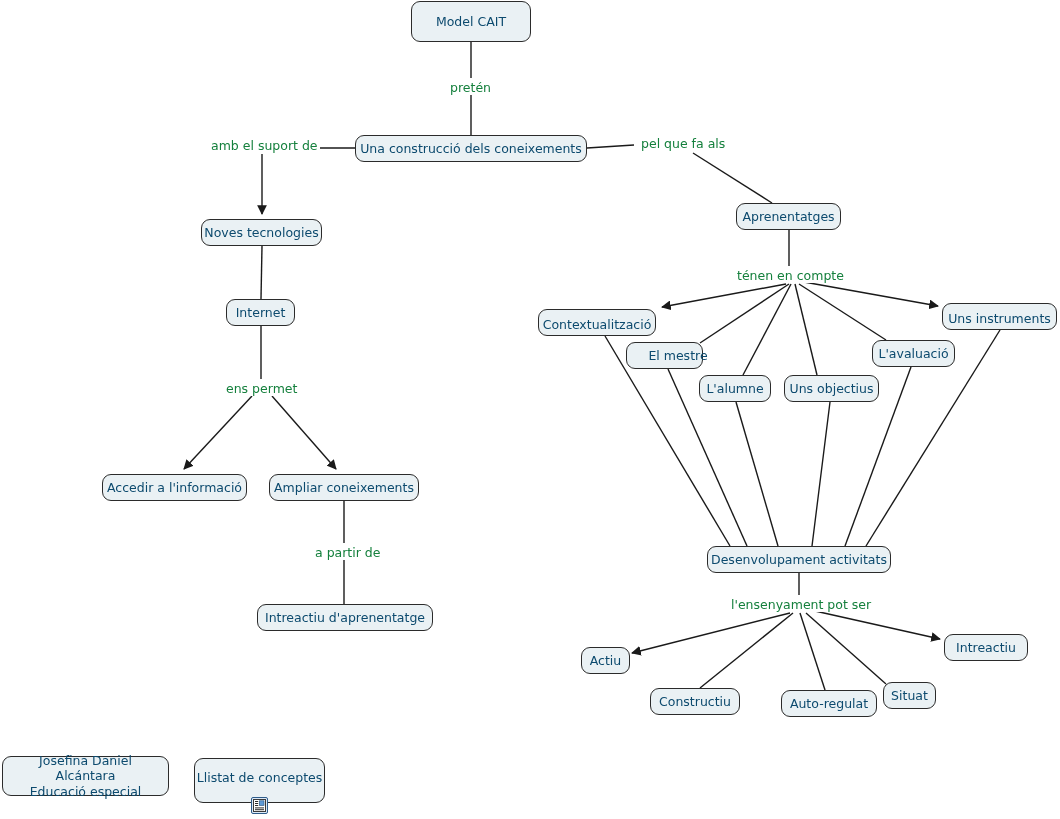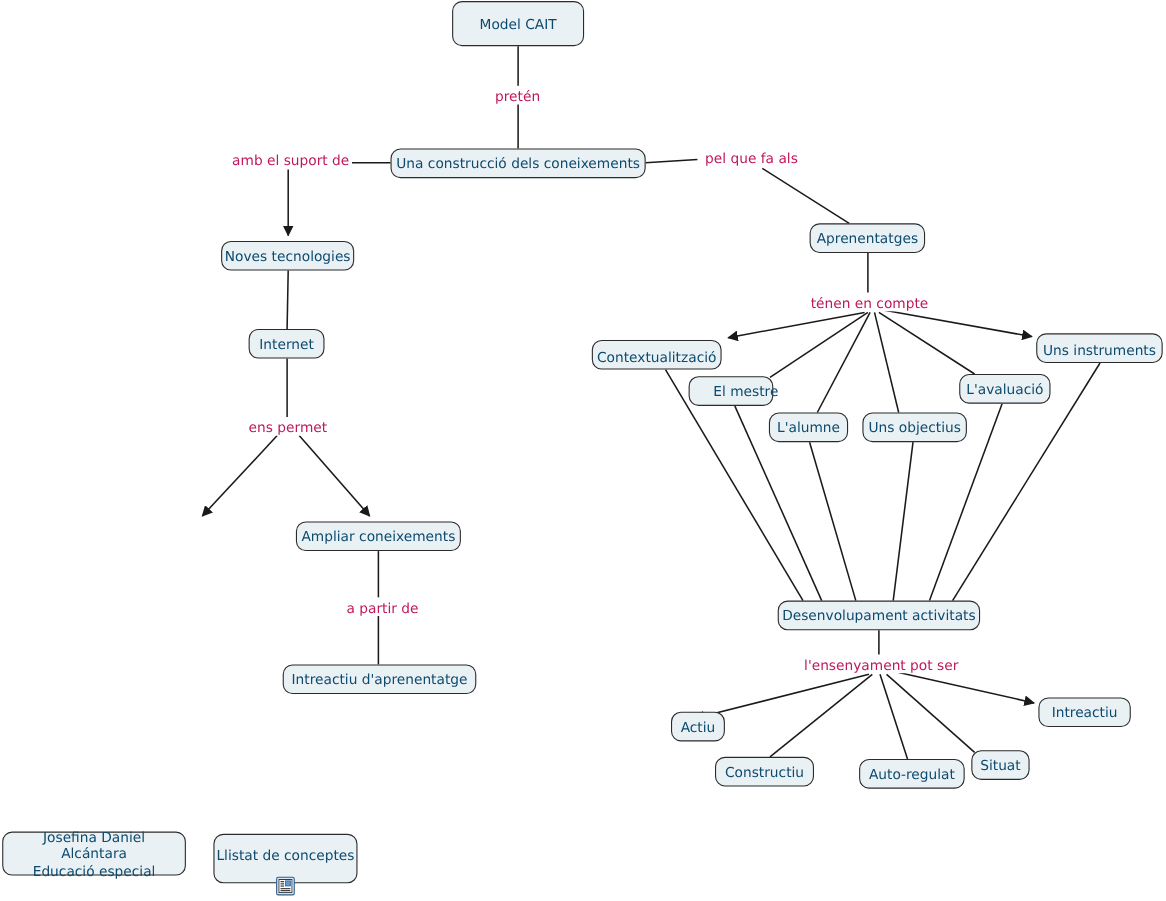--- a/index.html
+++ b/index.html
@@ -35,21 +35,21 @@
     justify-content:center;
     text-align:center;
     padding:3px 9px;
     white-space:nowrap;
     z-index:3;
   }
   .node.multiline{white-space:normal;}
   .linklabel{
     position:absolute;
     font-size:12.5px;
-    color:#be185d;
+    color:#15803d;
     background:#ffffff;
     white-space:nowrap;
     z-index:2;
     padding:0 2px;
     line-height:1.1;
   }
   .resource-icon{
     position:absolute;
     width:17px;height:17px;
     box-sizing:border-box;
@@ -134,20 +134,23 @@
   </div>
 
   <div class="node" style="left:201px;top:219px;width:121px;height:27px;">
     <span>Noves tecnologies</span>
   </div>
 
   <div class="node" style="left:226px;top:299px;width:69px;height:27px;">
     <span>Internet</span>
   </div>
 
+  <div class="node" style="left:102px;top:474px;width:145px;height:27px;">
+    <span>Accedir a l'informació</span>
+  </div>
 
   <div class="node" style="left:269px;top:474px;width:150px;height:27px;">
     <span>Ampliar coneixements</span>
   </div>
 
   <div class="node" style="left:257px;top:604px;width:176px;height:27px;">
     <span>Intreactiu d'aprenentatge</span>
   </div>
 
   <div class="node" style="left:736px;top:203px;width:105px;height:27px;">
@@ -175,21 +178,21 @@
   </div>
 
   <div class="node" style="left:942px;top:303px;width:115px;height:27px;align-items:flex-end;">
     <span>Uns instruments</span>
   </div>
 
   <div class="node" style="left:707px;top:546px;width:184px;height:27px;">
     <span>Desenvolupament activitats</span>
   </div>
 
-  <div class="node" style="left:610px;top:647px;width:49px;height:27px;">
+  <div class="node" style="left:581px;top:647px;width:49px;height:27px;">
     <span>Actiu</span>
   </div>
 
   <div class="node" style="left:650px;top:688px;width:90px;height:27px;">
     <span>Constructiu</span>
   </div>
 
   <div class="node" style="left:781px;top:690px;width:96px;height:27px;">
     <span>Auto-regulat</span>
   </div>

